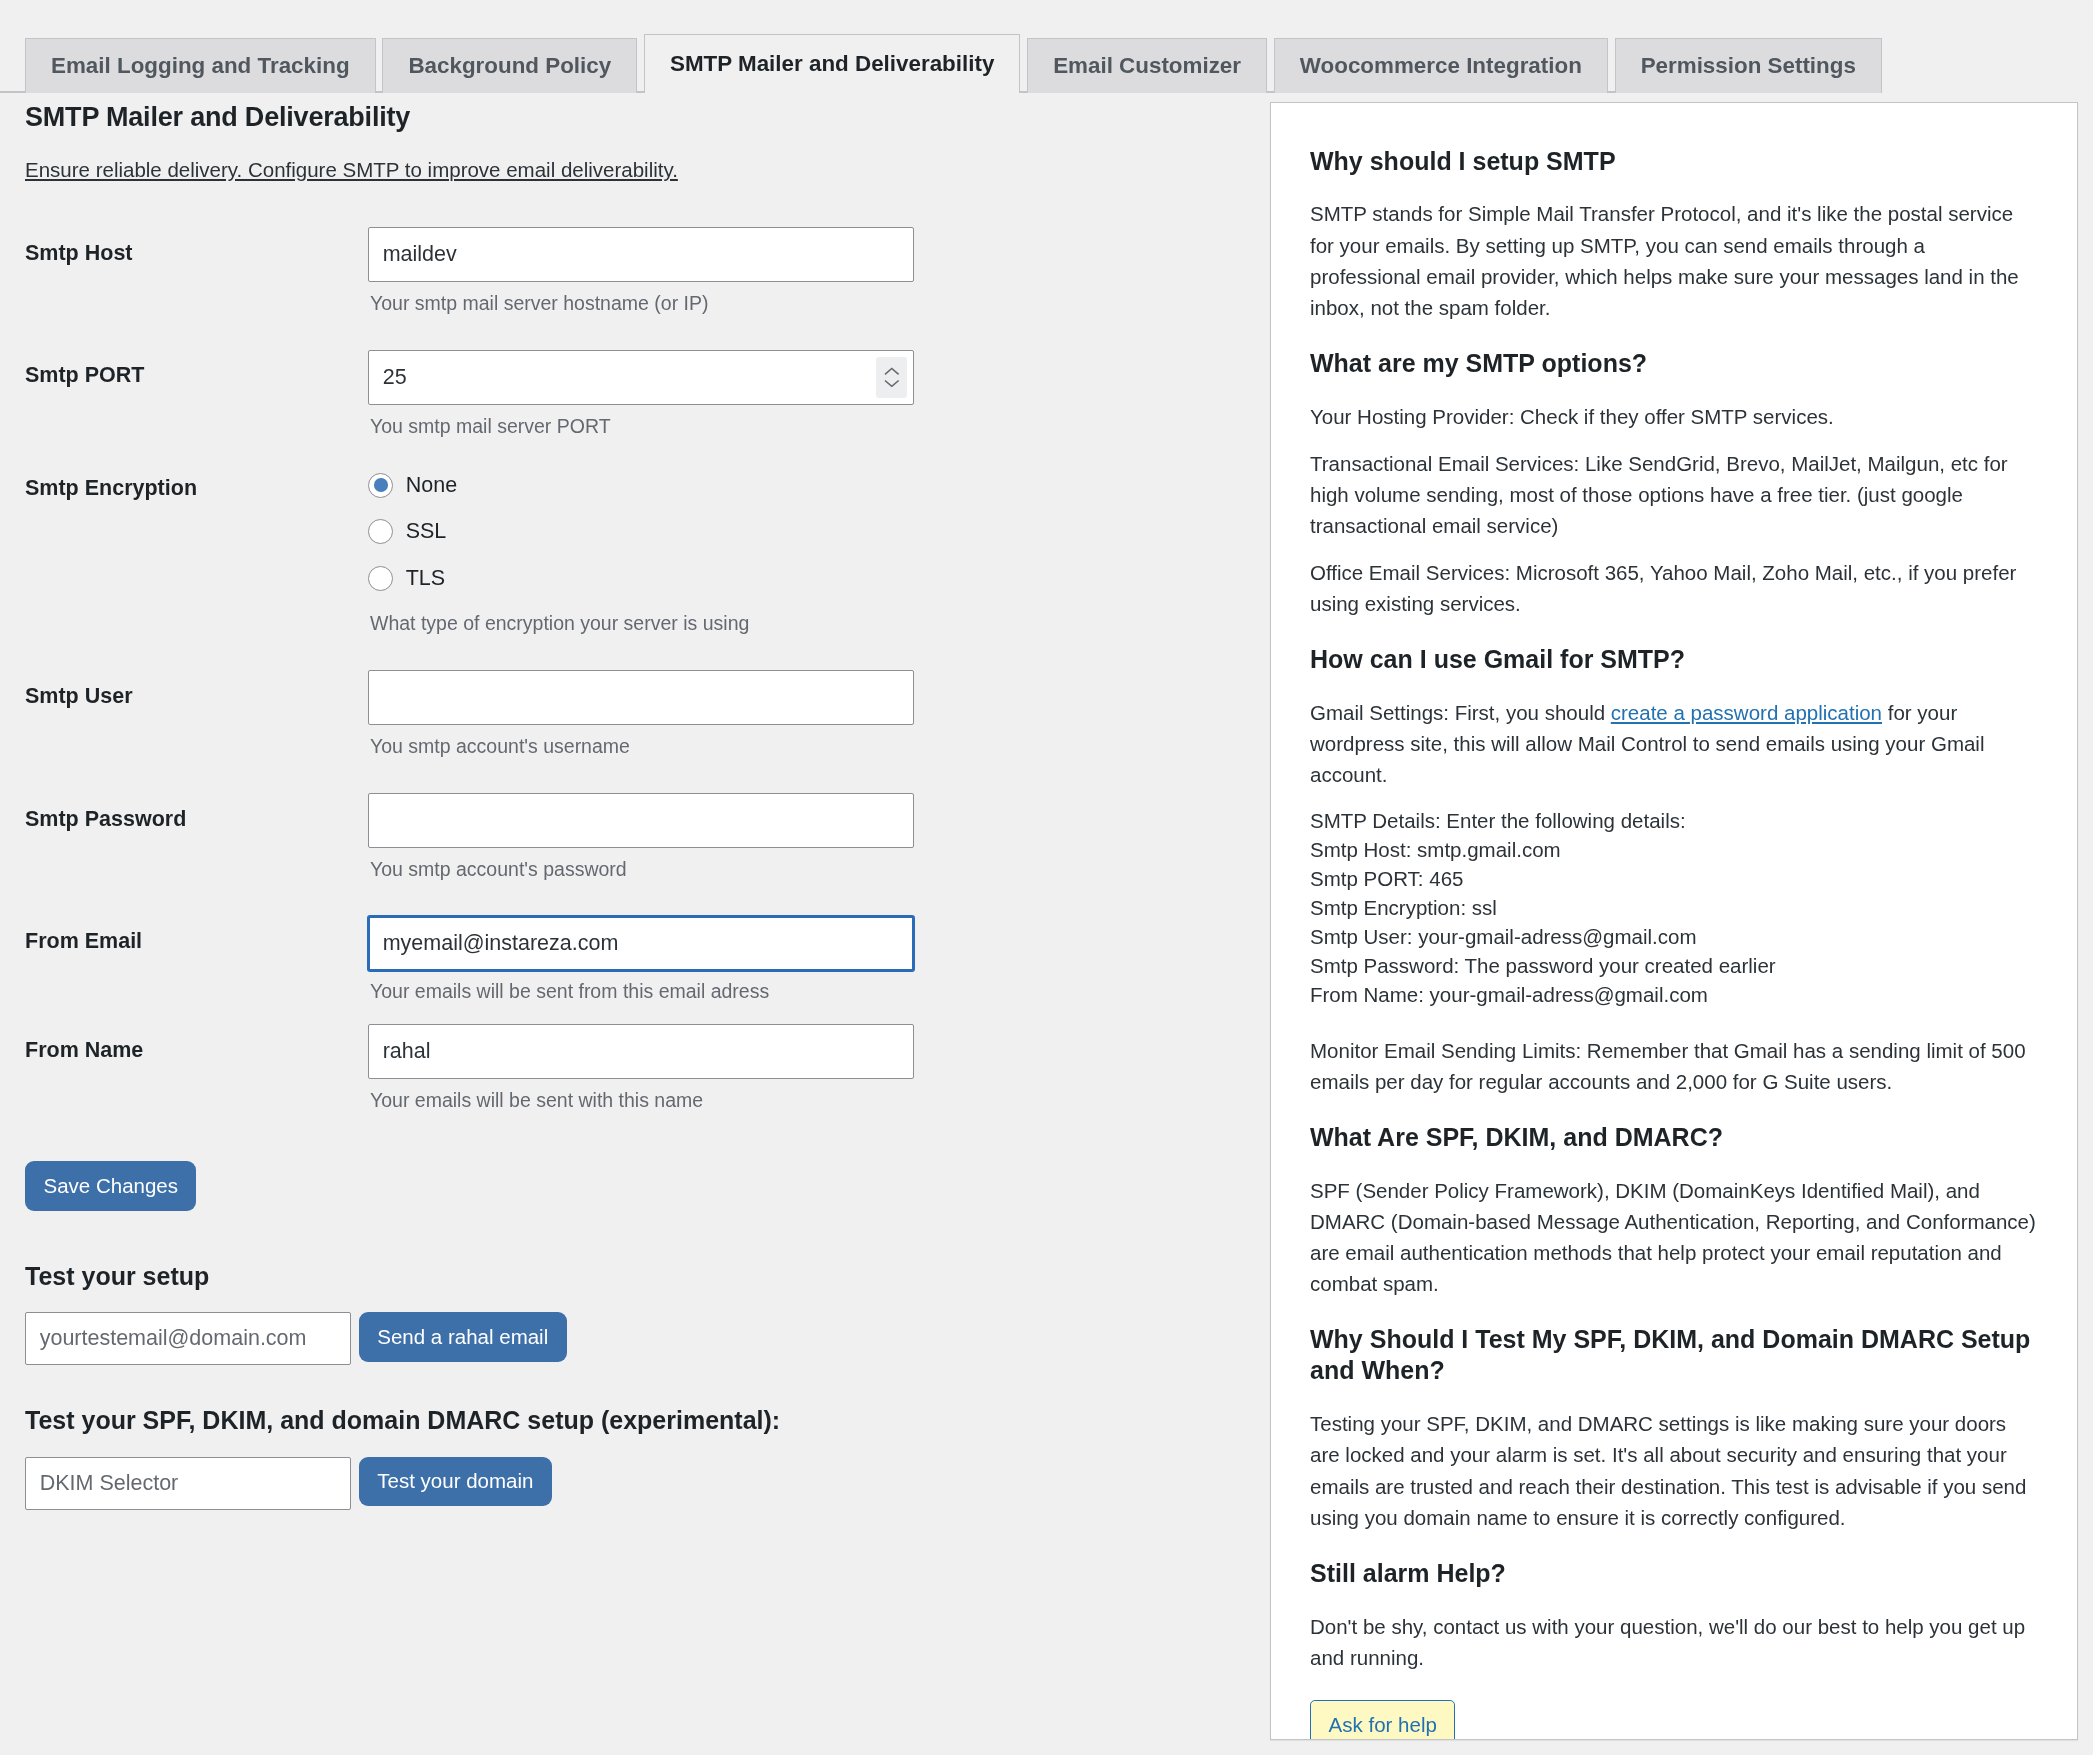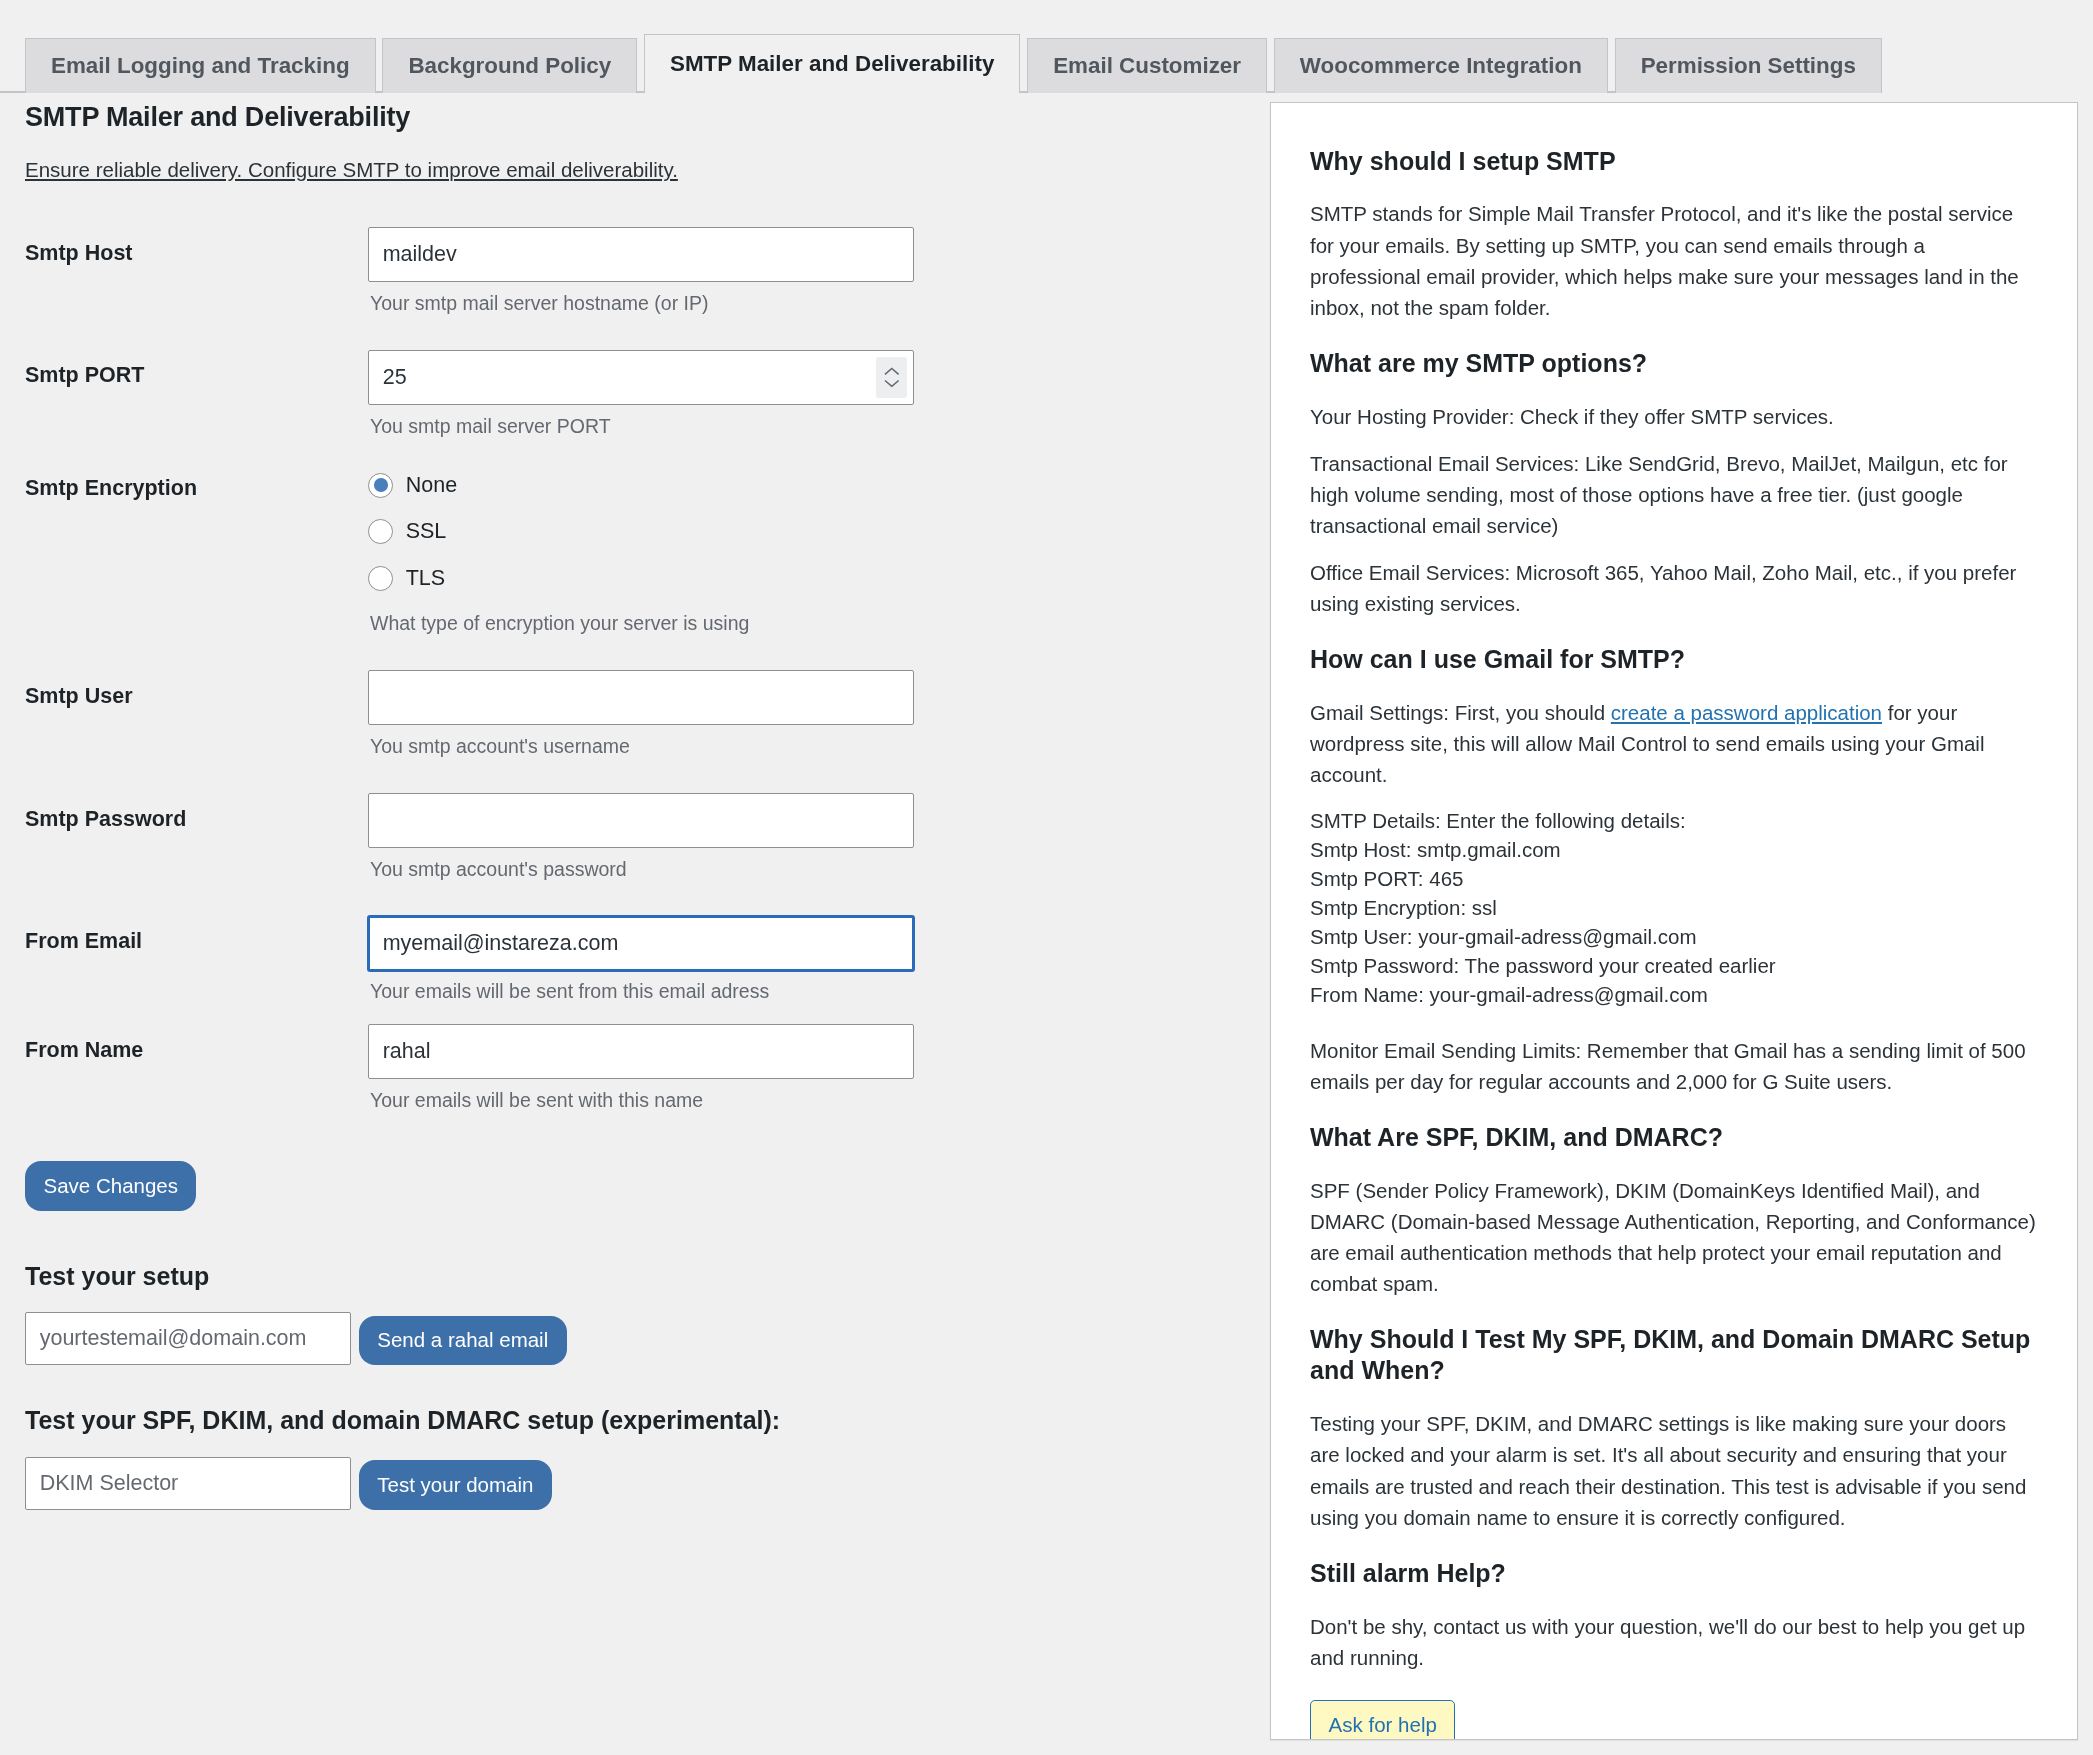--- a/index.html
+++ b/index.html
@@ -152,34 +152,34 @@
   .radio-label { font-size: 21.5px; color: #1d2327; }
 
   
   .btn-primary {
     display: inline-flex;
     align-items: center;
     justify-content: center;
     background: #3d6fa8;
     color: #fff;
     border: none;
-    border-radius: 16px;
+    border-radius: 9px;
     font-size: 20.5px;
     font-family: "Liberation Sans", sans-serif;
     padding: 12.7px 18.5px;
     cursor: pointer;
     white-space: nowrap;
   }
   .section-h {
     font-size: 25px;
     font-weight: 700;
     color: #1d2327;
     margin: 0 0 21.5px 0;
   }
-  .inline-row { display: flex; align-items: flex-end; gap: 7.8px; }
+  .inline-row { display: flex; align-items: flex-start; gap: 7.8px; }
   .inline-row .txt { width: 326px; height: 53px; }
 
   
   .help-panel {
     position: absolute;
     top: 102px; left: 1270px;
     width: 808px;
     height: 1638px;
     background: #fff;
     border: 1px solid #c3c4c7;

